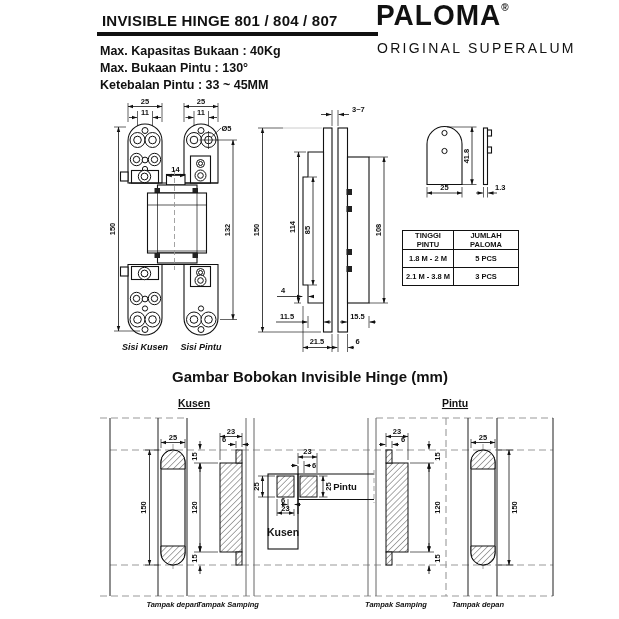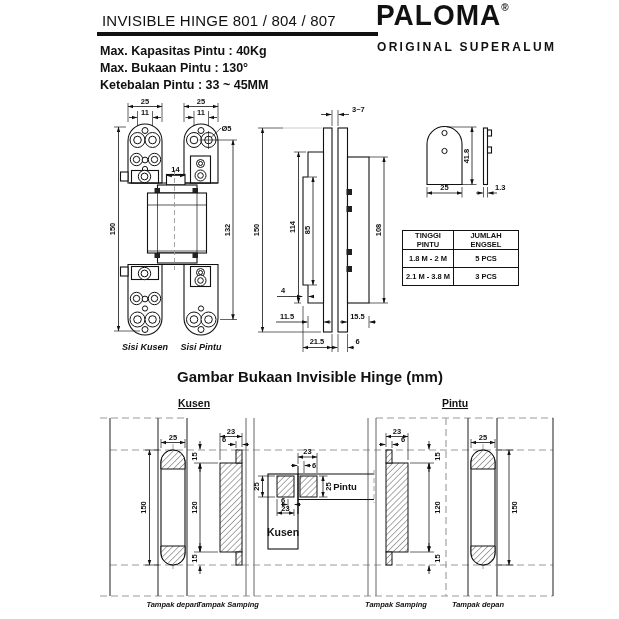--- a/index.html
+++ b/index.html
@@ -1,24 +1,24 @@
 <!DOCTYPE html>
 <html><head>
 <meta charset="utf-8">
 <style>
   html,body{margin:0;padding:0;background:#fff;}
   #page{position:relative;width:619px;height:619px;background:#fff;overflow:hidden;
         font-family:"Liberation Sans",sans-serif;color:#111;}
   .abs{position:absolute;}
-  #doc-title{left:102px;top:12px;font-size:15px;font-weight:400;letter-spacing:.2px;white-space:nowrap;}
+  #doc-title{left:102px;top:12px;font-size:15px;font-weight:700;letter-spacing:.2px;white-space:nowrap;}
   #title-rule{left:97px;top:32px;width:281px;height:4px;background:#111;}
   #logo{left:376px;top:0;white-space:nowrap;}
   #logo .word{font-size:28px;font-weight:900;letter-spacing:1px;transform:scaleY(1.05);display:inline-block;}
   #logo sup{font-size:10px;font-weight:700;vertical-align:14px;}
-  #logo-tag{left:377px;top:40px;font-size:12px;font-weight:700;letter-spacing:2.3px;white-space:nowrap;}
+  #logo-tag{left:377px;top:40px;font-size:14px;font-weight:400;letter-spacing:2.3px;white-space:nowrap;}
   #specs{left:100px;top:43px;font-size:12.5px;font-weight:bold;line-height:17px;white-space:nowrap;}
   #spec-table{left:402px;top:230px;border-collapse:collapse;table-layout:fixed;}
   #spec-table td{border:1.2px solid #111;font-size:7.5px;font-weight:bold;text-align:center;
                  padding:0;height:17px;background:#fff;}
   #spec-table{border:1.6px solid #111;}
   #spec-table .c1{width:50px;} #spec-table .c2{width:64px;}
   #section-title{left:150px;top:368px;width:320px;text-align:center;font-size:15px;font-weight:600;white-space:nowrap;}
   
   svg text{font-family:"Liberation Sans",sans-serif;fill:#111;}
   .ol{fill:#fff;stroke:#111;stroke-width:1.1;}
@@ -388,36 +388,36 @@
       <text class="big2" x="194" y="407" text-decoration="underline">Kusen</text>
       <text class="big2" x="455" y="407" text-decoration="underline">Pintu</text>
     </g>
   </svg>
 
   <div class="abs" id="doc-title">INVISIBLE HINGE 801 / 804 / 807</div>
   <div class="abs" id="title-rule"></div>
   <div class="abs" id="logo"><span class="word">PALOMA</span><sup>®</sup></div>
   <div class="abs" id="logo-tag">ORIGINAL SUPERALUM</div>
   <div class="abs" id="specs">
-    <div>Max. Kapasitas Pintu : 40Kg</div>
+    <div>Max. Kapasitas Bukaan : 40Kg</div>
     <div>Max. Bukaan Pintu : 130°</div>
     <div>Ketebalan Pintu : 33 ~ 45MM</div>
   </div>
 
   <table class="abs" id="spec-table">
     <tbody>
         <tr>
       <td class="c1">TINGGI PINTU</td>
-      <td class="c2">JUMLAH ENGSEL</td>
+      <td class="c2">JUMLAH PALOMA</td>
     </tr>
     <tr>
       <td>1.8 M - 2 M</td>
       <td>5 PCS</td>
     </tr>
     <tr>
       <td>2.1 M - 3.8 M</td>
       <td>3 PCS</td>
     </tr>
   </tbody>
     </table>
 
-  <div class="abs" id="section-title">Gambar Bukaan Invisible Hinge (mm)</div>
+  <div class="abs" id="section-title">Gambar Bobokan Invisible Hinge (mm)</div>
 </div>
 
 </body></html>

